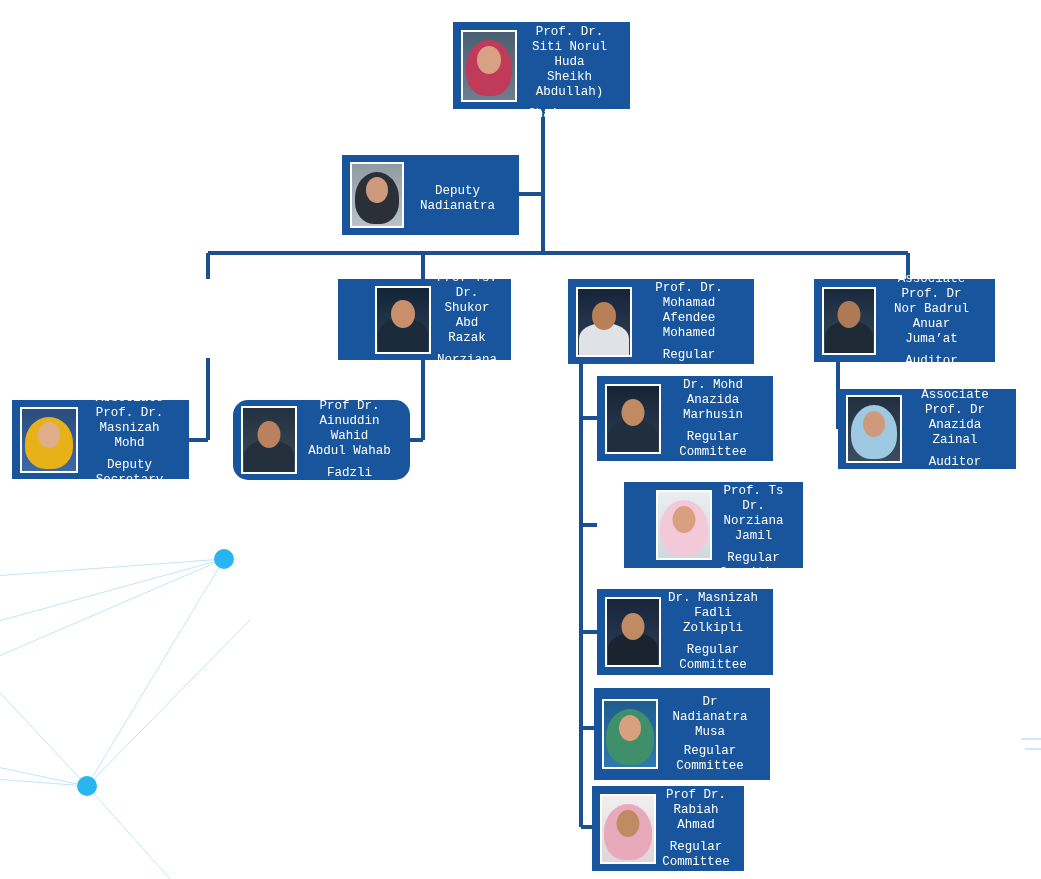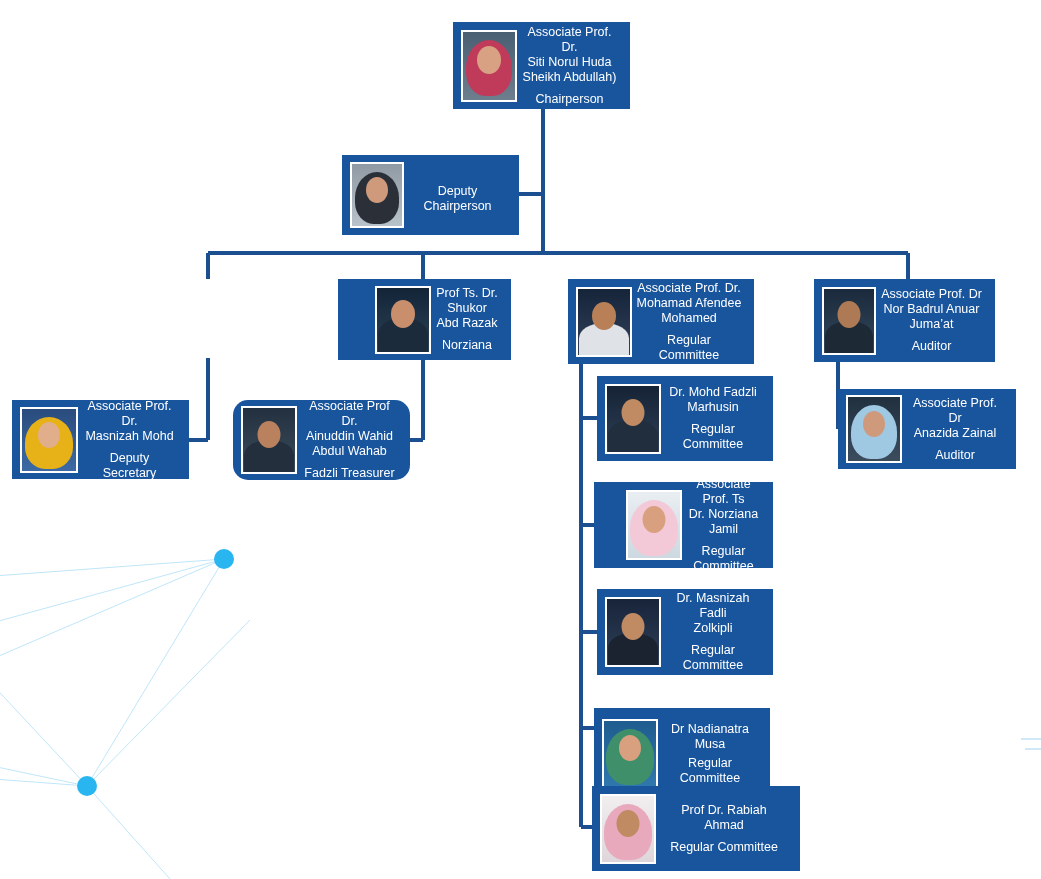--- a/index.html
+++ b/index.html
@@ -61,20 +61,21 @@
   }
   .node .photo .pic {
     position: absolute;
     inset: 0;
   }
   .node .text {
     flex: 1 1 auto;
     text-align: center;
     color: #ffffff;
     padding: 0 4px;
+    font-family: Liberation Mono, monospace;
   }
   .node .name {
     font-size: 12.5px;
     line-height: 15px;
     white-space: pre-line;
   }
   .node .role {
     font-size: 12.5px;
     line-height: 15px;
     margin-top: 7px;
@@ -178,21 +179,21 @@
 
   <div class="node" style="left:342px; top:155px; width:177px; height:80px;">
     <div class="photo" style="width:54px; height:66px;">
       <div class="pic">
         <div class="bg" style="background:linear-gradient(#8f9aa4,#b9c2c9);"></div>
         <div class="scarf" style="width:44px;height:52px;top:8px;background:#2a2f38;"></div>
         <div class="head" style="width:22px;height:26px;top:13px;background:#cf9a7c;"></div>
       </div>
     </div>
     <div class="text">
-      <div class="role compact">Deputy Chairperson</div>
+      <div class="role compact">Deputy Nadianatra</div>
     </div>
   </div>
 
 
   <div class="node" style="left:12px; top:400px; width:177px; height:79px;">
     <div class="photo" style="width:58px; height:66px;">
       <div class="pic">
         <div class="bg" style="background:linear-gradient(#2a4c7e,#3c6aa5);"></div>
         <div class="scarf" style="width:48px;height:52px;top:8px;background:#e7b218;"></div>
         <div class="head" style="width:22px;height:26px;top:13px;background:#e0ae8b;"></div>
@@ -285,27 +286,27 @@
 
   <div class="node" style="left:597px; top:376px; width:176px; height:85px;">
     <div class="photo" style="width:56px; height:70px;">
       <div class="pic">
         <div class="bg" style="background:linear-gradient(#162336,#2d3f55);"></div>
         <div class="body" style="width:50px;height:32px;bottom:0;background:#202e3e;"></div>
         <div class="head" style="width:23px;height:27px;top:13px;background:#c08a62;"></div>
       </div>
     </div>
     <div class="text">
-      <div class="name">Dr. Mohd Fadzli
+      <div class="name">Dr. Mohd Anazida
 Marhusin</div>
       <div class="role">Regular Committee</div>
     </div>
   </div>
 
-  <div class="node" style="left:594px; top:482px; width:179px; height:86px;padding-left:32px;">
+  <div class="node" style="left:624px; top:482px; width:179px; height:86px;padding-left:32px;">
     <div class="photo" style="width:56px; height:70px;">
       <div class="pic">
         <div class="bg" style="background:linear-gradient(#e9eef2,#cdd8e0);"></div>
         <div class="scarf" style="width:48px;height:56px;top:8px;background:#f3c9d8;"></div>
         <div class="head" style="width:23px;height:27px;top:14px;background:#d8a07e;"></div>
       </div>
     </div>
     <div class="text">
       <div class="name">Associate Prof. Ts
 Dr. Norziana Jamil</div>
@@ -321,35 +322,35 @@
         <div class="head" style="width:23px;height:27px;top:14px;background:#c08a62;"></div>
       </div>
     </div>
     <div class="text">
       <div class="name">Dr. Masnizah Fadli
 Zolkipli</div>
       <div class="role">Regular Committee</div>
     </div>
   </div>
 
-  <div class="node compact" style="left:594px; top:688px; width:176px; height:92px;margin-top:20px;">
+  <div class="node compact" style="left:594px; top:688px; width:176px; height:92px;">
     <div class="photo" style="width:56px; height:70px;">
       <div class="pic">
         <div class="bg" style="background:linear-gradient(#1f5c8f,#2f78ae);"></div>
         <div class="scarf" style="width:48px;height:56px;top:8px;background:#3f8f6a;"></div>
         <div class="head" style="width:22px;height:26px;top:14px;background:#d8a07e;"></div>
       </div>
     </div>
     <div class="text">
       <div class="name">Dr Nadianatra Musa</div>
       <div class="role">Regular Committee</div>
     </div>
   </div>
 
-  <div class="node" style="left:592px; top:786px; width:208px; height:85px;">
+  <div class="node" style="left:592px; top:786px; width:152px; height:85px;">
     <div class="photo" style="width:56px; height:70px;">
       <div class="pic">
         <div class="bg" style="background:linear-gradient(#f1eef0,#ded6da);"></div>
         <div class="scarf" style="width:48px;height:56px;top:8px;background:#e9a9bd;"></div>
         <div class="head" style="width:23px;height:27px;top:14px;background:#c08a62;"></div>
       </div>
     </div>
     <div class="text">
       <div class="name">Prof Dr. Rabiah
 Ahmad</div>

